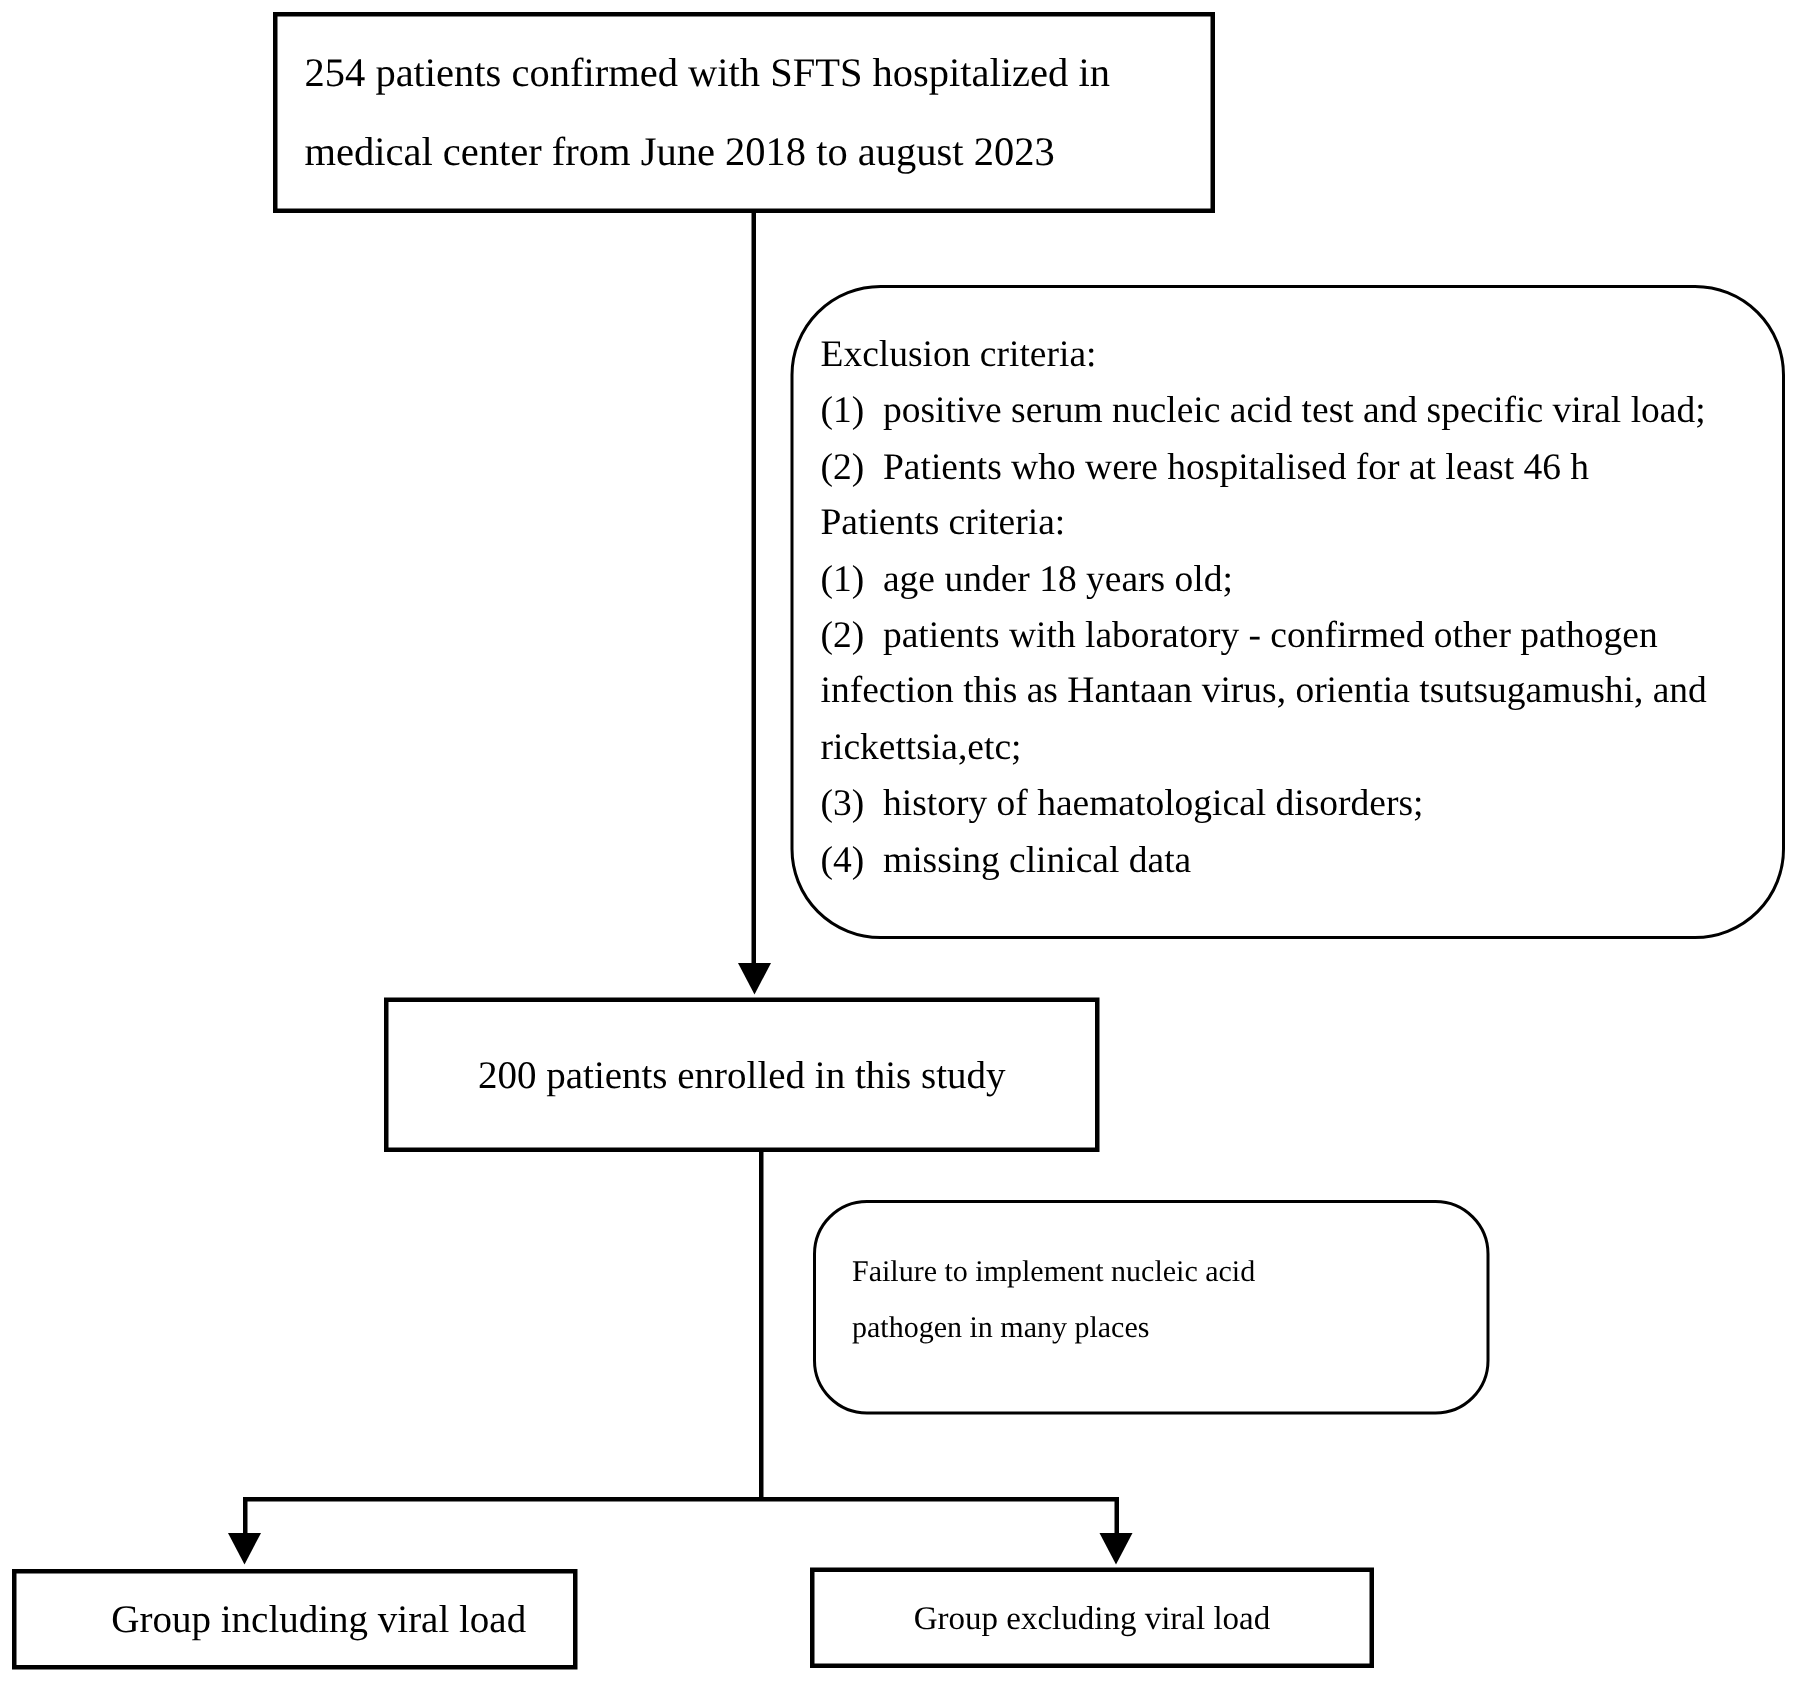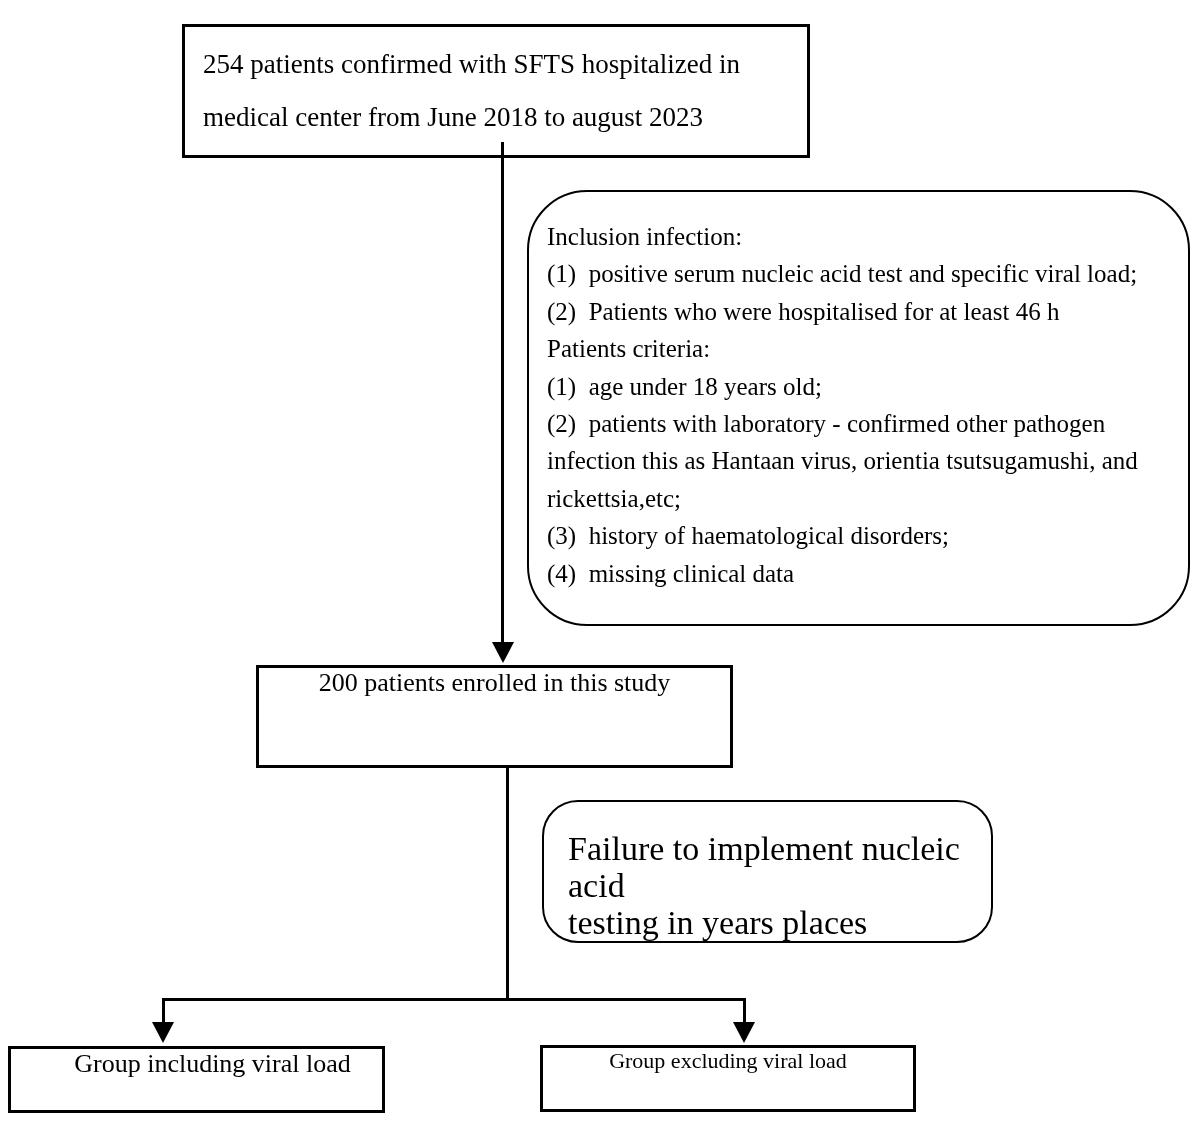--- a/index.html
+++ b/index.html
@@ -14,60 +14,61 @@
   }
   .node {
     position:absolute;
     background:#ffffff;
     border:3px solid #000000;
     box-sizing:border-box;
   }
   .node--rounded { border-width:2px; }
   .node--center {
     display:flex;
+    align-items:center;
     justify-content:center;
     text-align:center;
   }
   .node--coltext {
     display:flex;
     flex-direction:column;
     justify-content:center;
   }
   .vline,.hline { position:absolute; background:#000000; }
   .arrowhead {
     position:absolute;
     width:0; height:0;
     border-left:11px solid transparent;
     border-right:11px solid transparent;
     border-top:21px solid #000000;
   }
   
   .node-confirmed {
-    left:182px; top:24px; width:628px; height:134px;
+    left:182px; top:8px; width:628px; height:134px;
     padding:0 18px;
     font-size:27px; line-height:53px;
   }
   
   .node-criteria {
     left:527px; top:190px; width:663px; height:436px;
     border-radius:60px;
     padding:26px 14px 0 18px;
     font-size:25px; line-height:37.4px;
   }
   
   .node-enrolled {
     left:256px; top:665px; width:477px; height:103px;
     font-size:26px;
   }
   
   .node-failure {
     left:542px; top:800px; width:451px; height:143px;
     border-radius:36px;
     padding:28px 20px 0 24px;
-    font-size:34px; line-height:37px;
+    font-size:20px; line-height:37px;
   }
   
   .node-group-including { left:8px;  top:1046px; width:377px; height:67px; font-size:26px;padding-left:32px; }
   .node-group-excluding { left:540px; top:1045px; width:376px; height:67px; font-size:22px; }
 
   
   .conn-top-arrow-line   { left:501px; top:142px; width:3px; height:502px; }
   .conn-top-arrow-head   { left:492px; top:642px; }
   .conn-stem             { left:506px; top:768px; width:3px; height:232px; }
   .conn-branch           { left:162px; top:998px; width:584px; height:3px; }
@@ -83,39 +84,39 @@
 
   <div class="node node-confirmed node--coltext">
     <div>254 patients confirmed with SFTS hospitalized in</div>
     <div>medical center from June 2018 to august 2023</div>
   </div>
 
   <div class="vline conn-top-arrow-line"></div>
   <div class="arrowhead conn-top-arrow-head"></div>
 
   <div class="node node--rounded node-criteria">
-    <div>Inclusion infection:</div>
+    <div>Exclusion criteria:</div>
     <div>(1) positive serum nucleic acid test and specific viral load;</div>
     <div>(2) Patients who were hospitalised for at least 46 h</div>
     <div>Patients criteria:</div>
     <div>(1) age under 18 years old;</div>
     <div>(2) patients with laboratory - confirmed other pathogen</div>
     <div>infection this as Hantaan virus, orientia tsutsugamushi, and</div>
     <div>rickettsia,etc;</div>
     <div>(3) history of haematological disorders;</div>
     <div>(4) missing clinical data</div>
   </div>
 
   <div class="node node-enrolled node--center">
     <div>200 patients enrolled in this study</div>
   </div>
 
   <div class="node node--rounded node-failure">
     <div>Failure to implement nucleic acid</div>
-    <div>testing in years places</div>
+    <div>pathogen in many places</div>
   </div>
 
   <div class="vline conn-stem"></div>
   <div class="hline conn-branch"></div>
   <div class="vline conn-drop-left-line"></div>
   <div class="arrowhead conn-drop-left-head"></div>
   <div class="vline conn-drop-right-line"></div>
   <div class="arrowhead conn-drop-right-head"></div>
 
   <div class="node node-group-including node--center">

